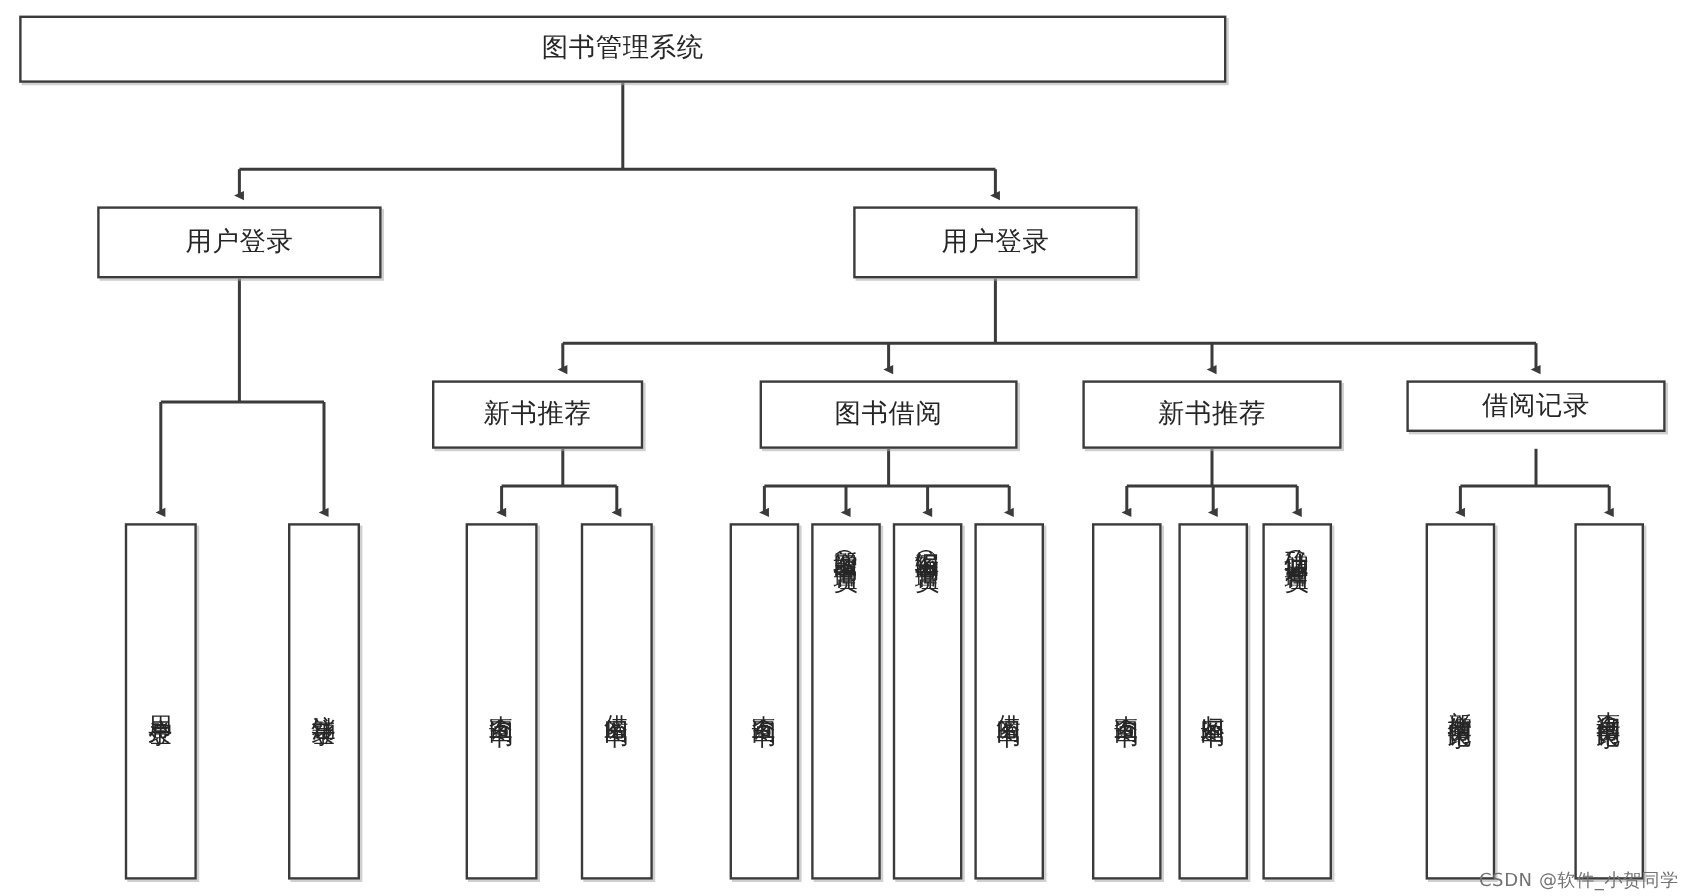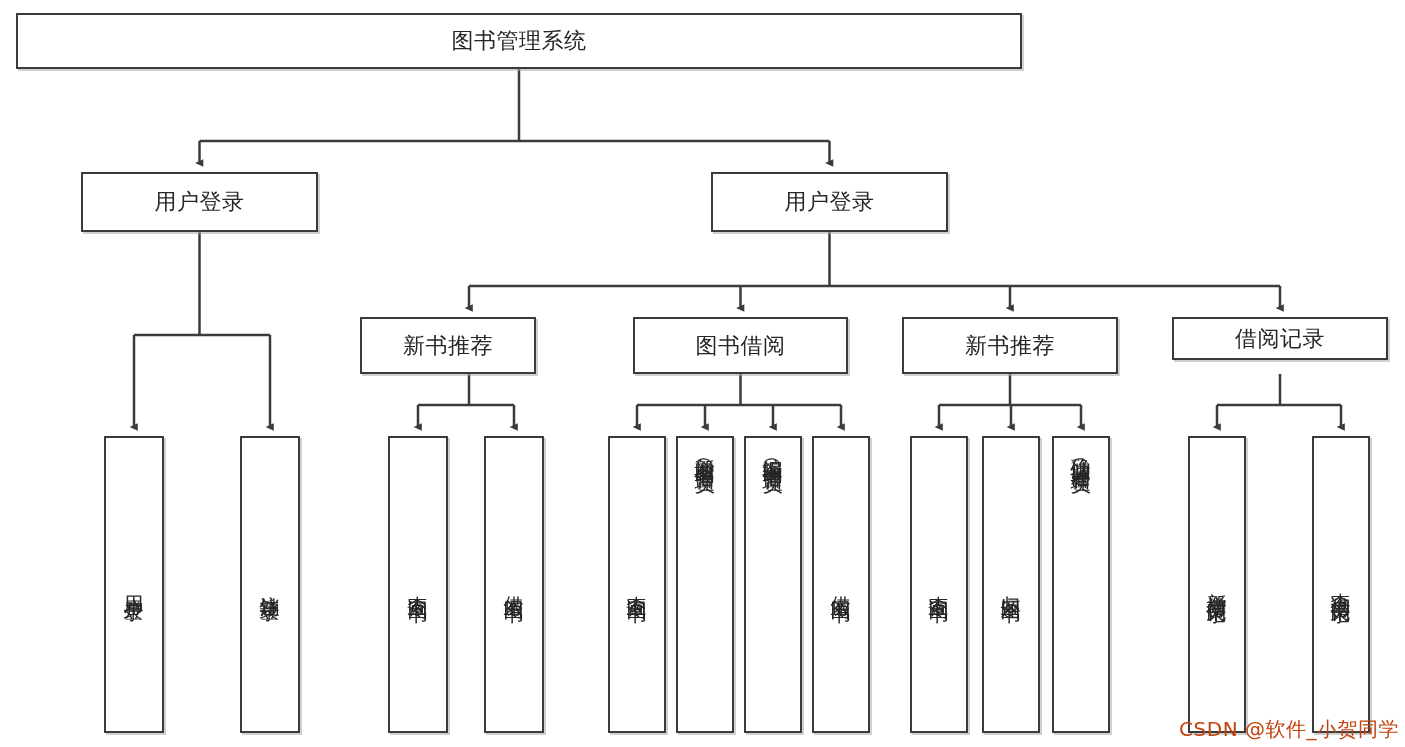--- a/index.html
+++ b/index.html
@@ -63,22 +63,22 @@
     margin-top: auto;
     margin-bottom: auto;
   }
   .leaf-top .label {
     margin-top: 4px;
   }
   .watermark {
     position: absolute;
     right: 6px;
     bottom: 4px;
-    font-size: 20px;
-    color: #c2410c;
+    font-size: 15px;
+    color: #737373;
     letter-spacing: 0.5px;
     white-space: nowrap;
     z-index: 5;
   }
 </style>
 </head>
 <body>
 
 <div id="canvas">
   <svg id="edges" viewBox="0 0 1405 747" xmlns="http://www.w3.org/2000/svg">

